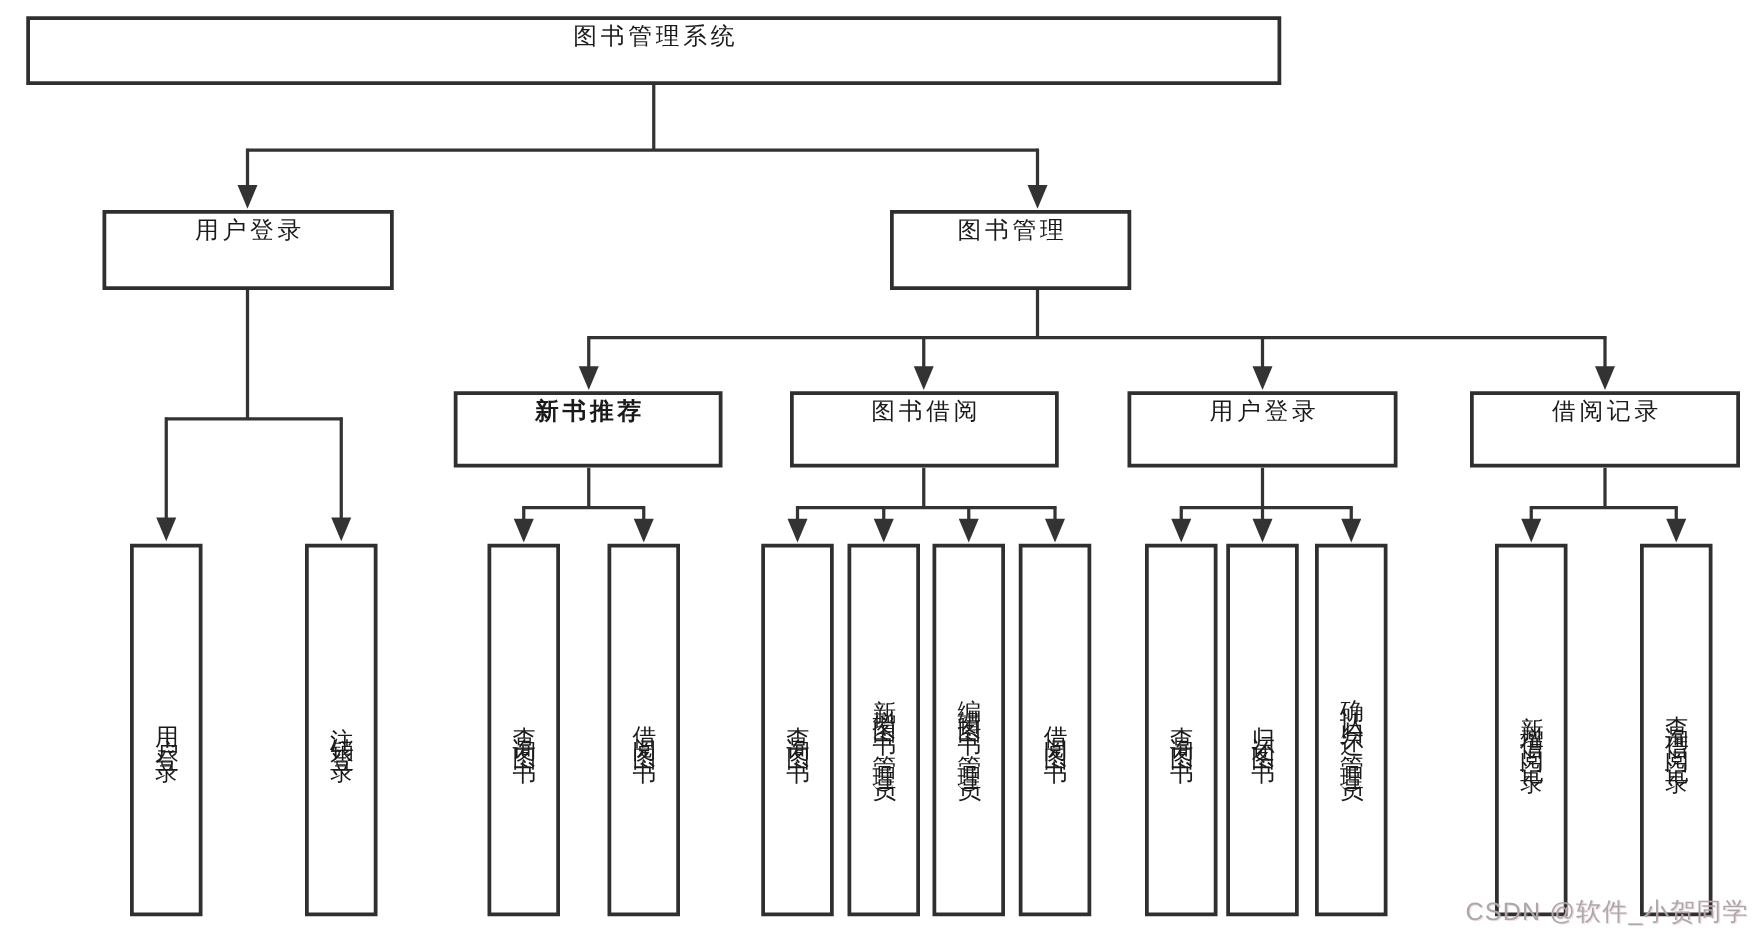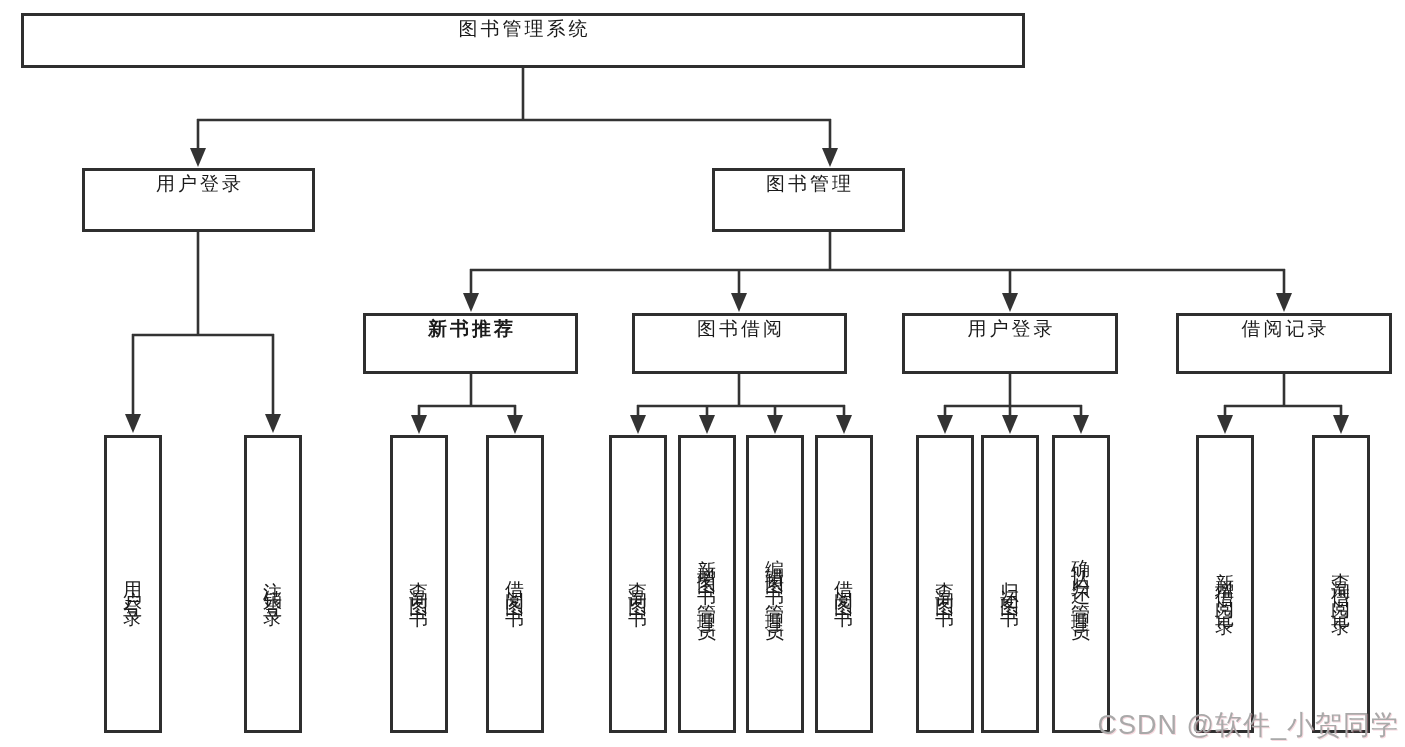--- a/index.html
+++ b/index.html
@@ -33,21 +33,21 @@
     top:435px;height:298px;width:58px;
     background:var(--box_fill);border:3px solid var(--box_border);
     display:flex;align-items:center;justify-content:center;
   }
   .leaf .vtext{
     writing-mode:vertical-rl;text-orientation:mixed;
     font-size:19px;letter-spacing:9px;line-height:1;white-space:nowrap;
   }
   .watermark{
     position:absolute;z-index:3;right:6px;bottom:4px;
-    font-size:27px;letter-spacing:1px;color:var(--watermark);
+    font-size:20px;letter-spacing:1px;color:var(--watermark);
     text-shadow:1px 1px 0 rgba(235,150,165,0.35);
     user-select:none;
   }
 </style>
 </head>
 <body>
 
 <div class="canvas">
 
   <svg class="wires" width="1405" height="747" viewBox="0 0 1405 747">

